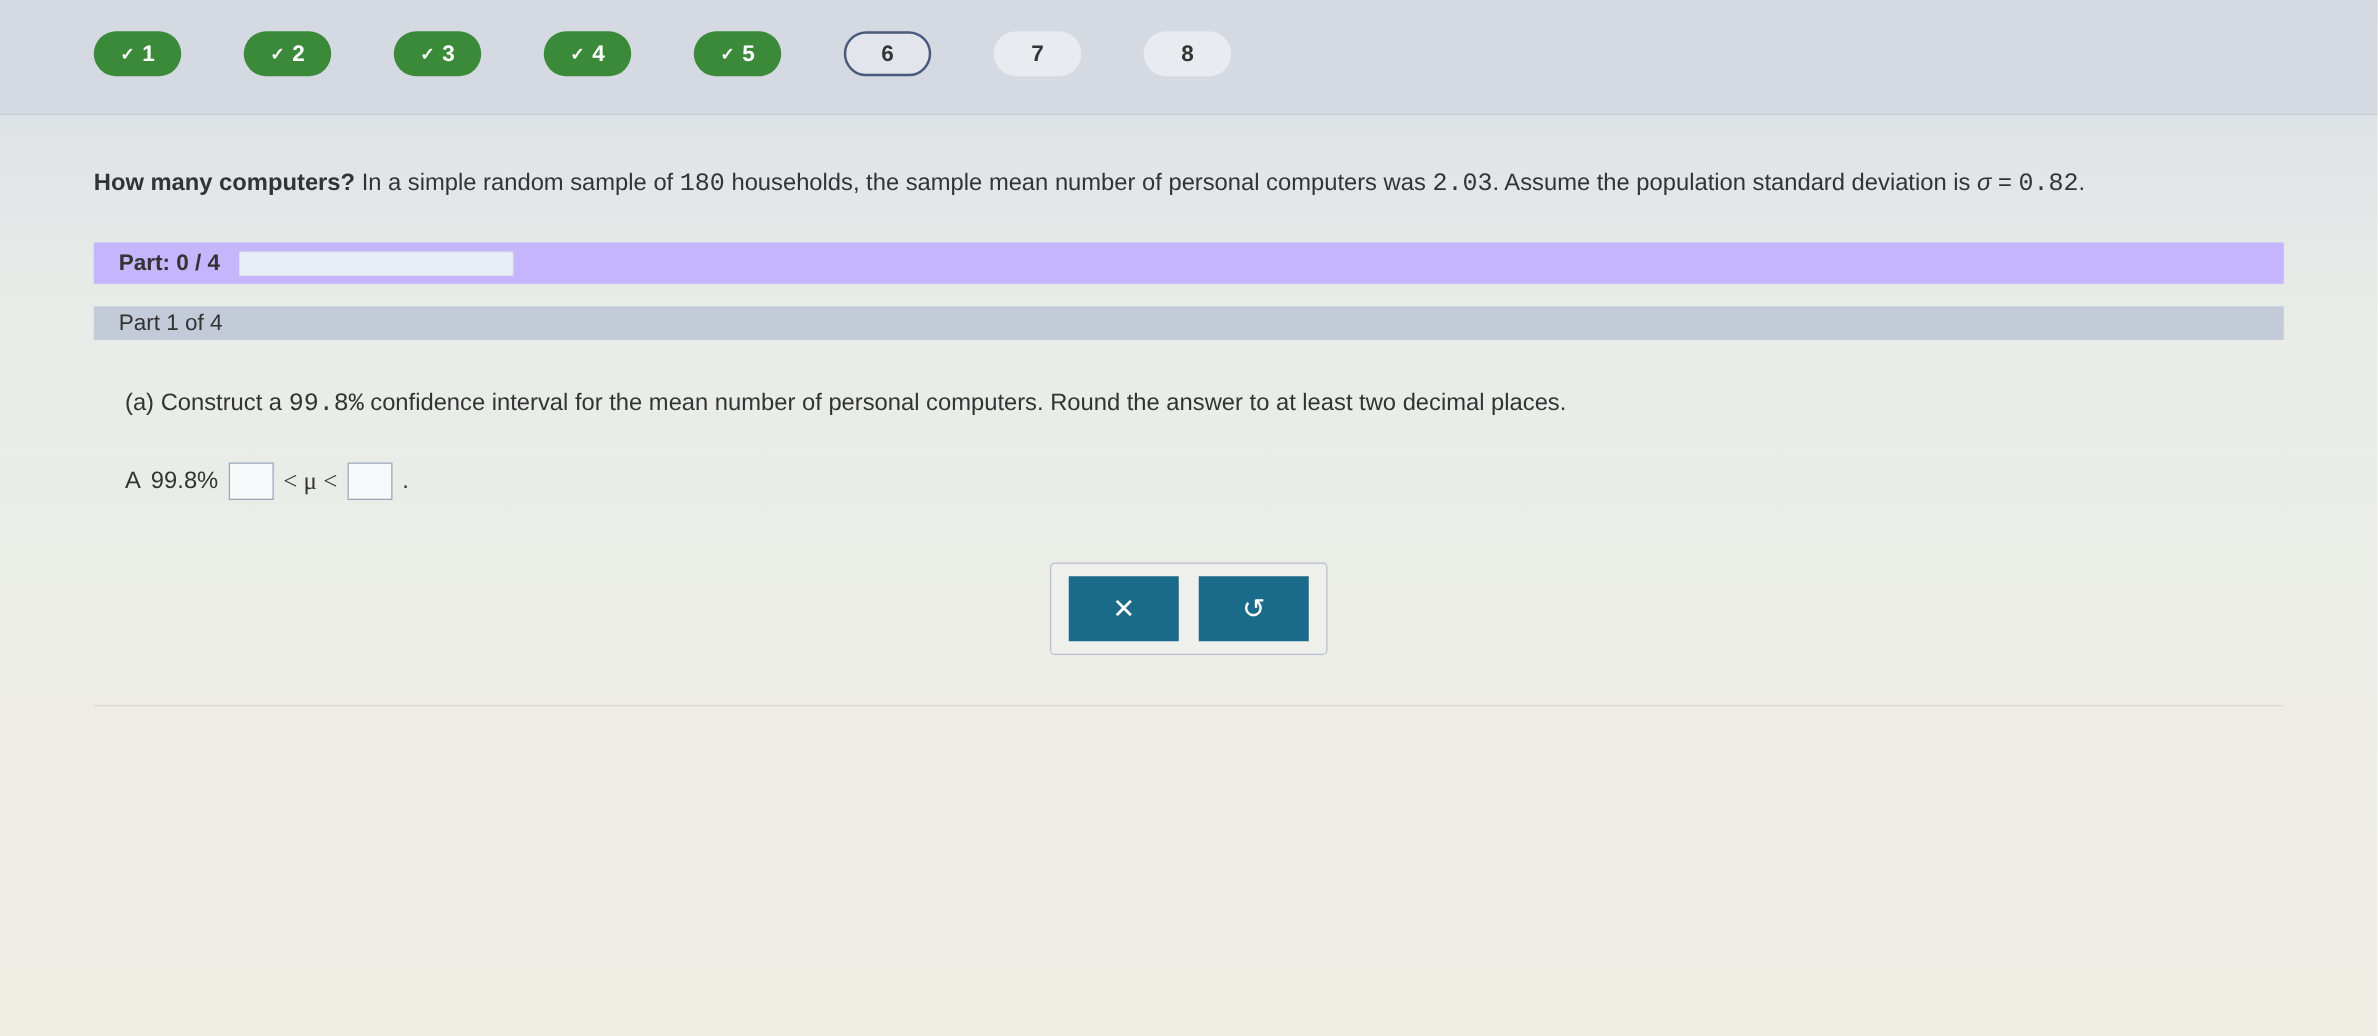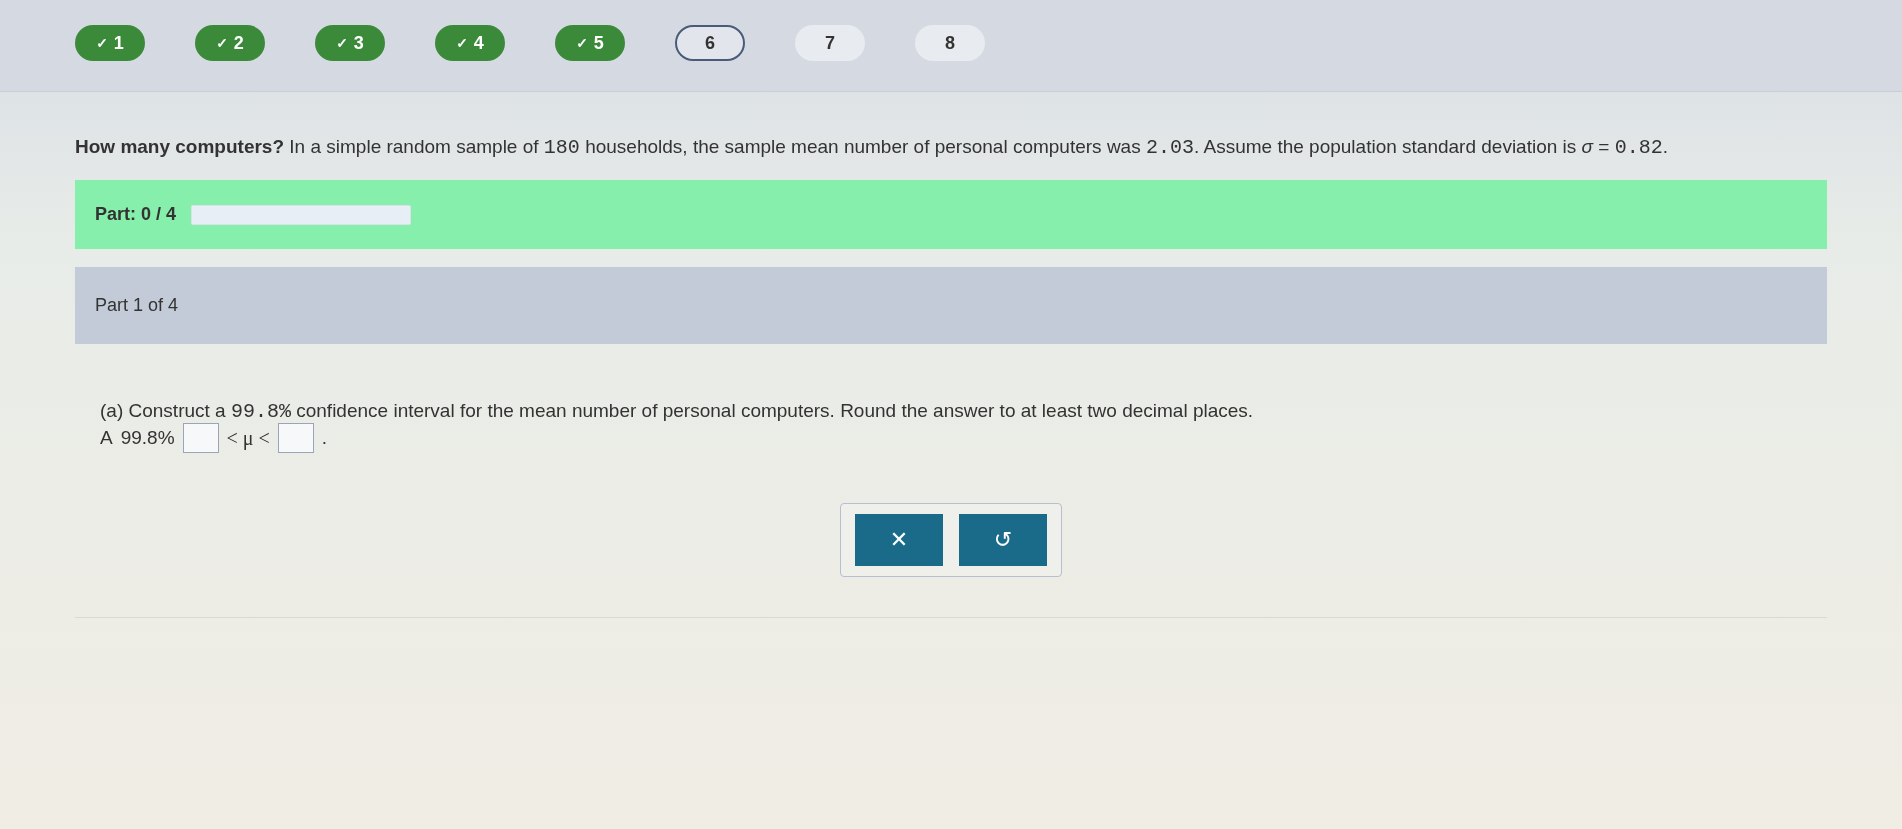--- a/index.html
+++ b/index.html
@@ -49,57 +49,58 @@
       font-size: 14px;
       color: #fff;
     }
     .content {
       padding: 40px 75px 20px 75px;
     }
     .question-text {
       font-size: 19px;
       color: #333;
       line-height: 1.6;
-      margin-bottom: 16px;
+      margin-bottom: 30px;
     }
     .question-text .bold { font-weight: bold; }
     .num { font-family: 'Courier New', monospace; font-size: 20px; }
     .sigma { font-style: italic; }
     .part-progress-bar {
-      background: #86efac;
-      padding: 24px 20px;
+      background: #c4b5fd;
+      padding: 6px 20px;
       display: flex;
       align-items: center;
       gap: 15px;
       margin-bottom: 18px;
       font-size: 18px;
     }
     .part-progress-bar .label { font-weight: bold; color: #333; }
     .progress-track {
       width: 220px;
       height: 20px;
       background: #e8eef6;
       border-radius: 2px;
       border: 1px solid rgba(0,0,0,0.05);
     }
     .section-header {
       background: #c3cbd8;
-      padding: 28px 20px;
+      padding: 3px 20px;
       font-size: 18px;
       color: #333;
-      margin-bottom: 21px;
+      margin-bottom: 5px;
     }
     .part-body {
       background: rgba(255,255,255,0.02);
       padding: 35px 25px 40px 25px;
       border-bottom: 1px solid rgba(0,0,0,0.08);
     }
     .part-instruction {
       font-size: 19px;
       color: #333;
+      margin-bottom: 35px;
     }
     .part-instruction .pct { font-family: 'Courier New', monospace; font-size: 20px; }
     .answer-line {
       font-size: 19px;
       color: #333;
       display: flex;
       align-items: center;
       gap: 8px;
       flex-wrap: wrap;
     }

